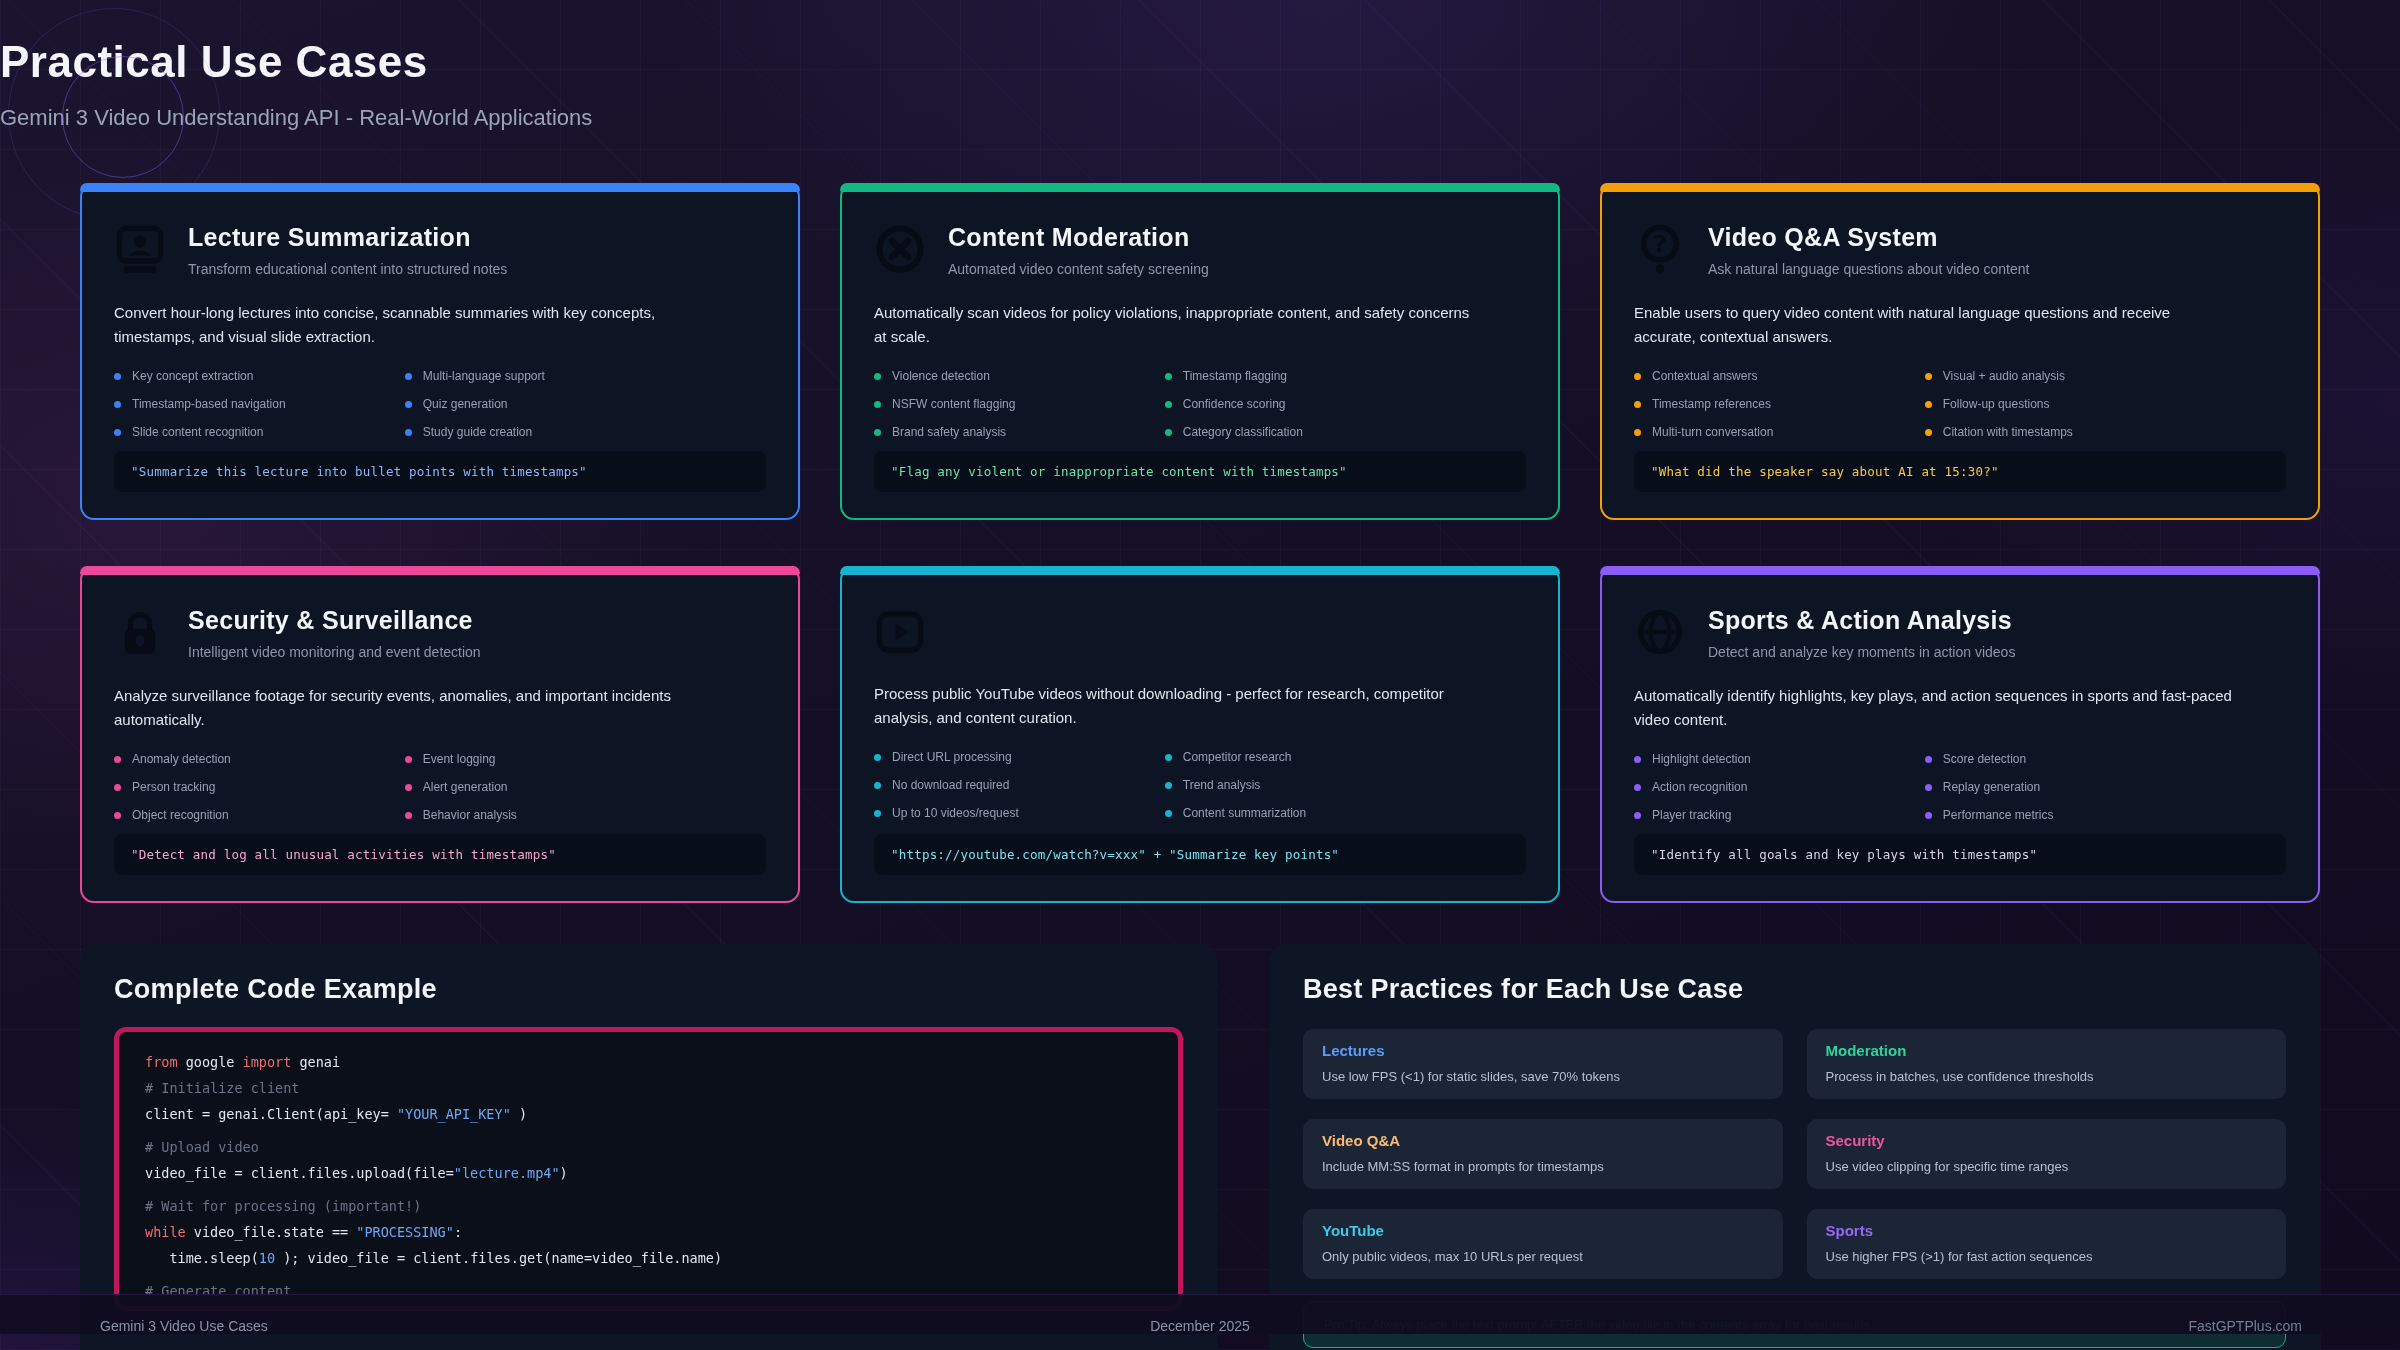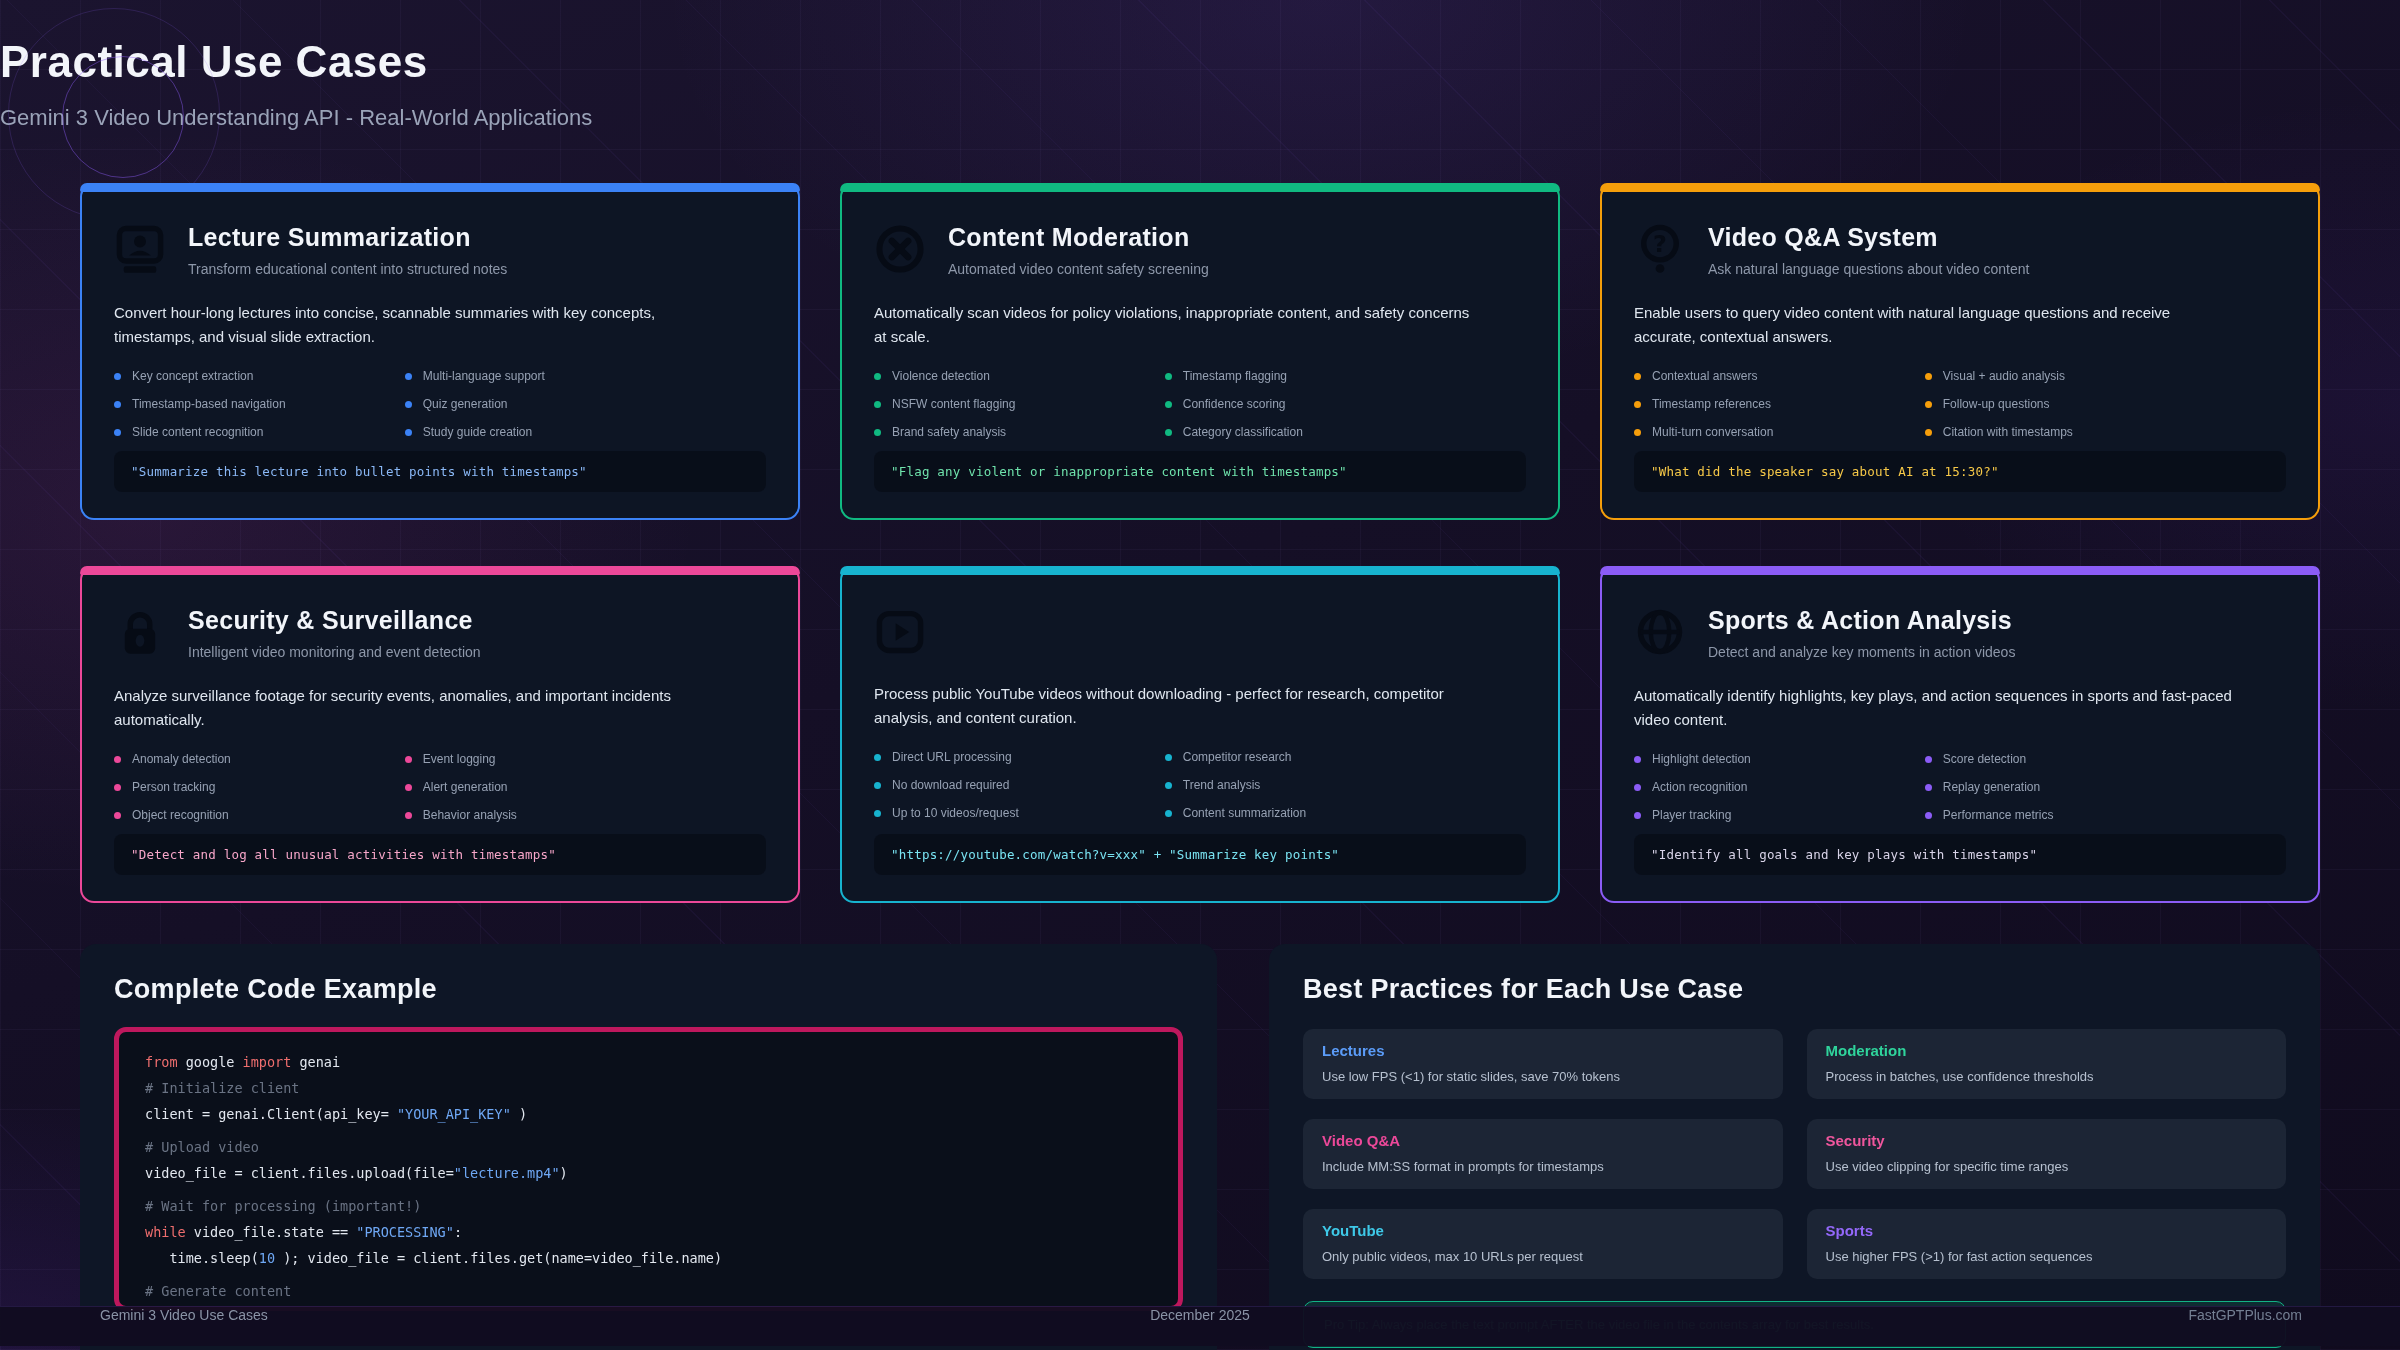--- a/index.html
+++ b/index.html
@@ -55,22 +55,22 @@
   .tok-num{color:#6fa8f5;} .tok-pl{color:#e3e8f0;}
 
   .bp-panel{flex:1;padding:30px 34px 28px;}
   .bp-grid{margin-top:24px;display:grid;grid-template-columns:1fr 1fr;gap:20px 24px;}
   .bp-card{background:#1c2535;border-radius:10px;padding:13px 19px 15px;}
   .bp-label{font-size:15px;font-weight:bold;}
   .bp-text{margin-top:10px;font-size:13px;color:#b6c0cf;}
   .pro-tip{margin-top:22px;background:rgba(16,185,129,0.14);border:1px solid #12b286;border-radius:10px;
     padding:15px 20px;font-size:13px;color:#38d3a0;}
 
-  footer{position:absolute;left:0;right:0;bottom:4px;height:40px;background:rgba(17,13,32,0.96);
-    border-top:1px solid rgba(139,92,246,0.16);display:flex;align-items:flex-start;
+  footer{position:absolute;left:0;right:0;bottom:16px;height:40px;background:rgba(17,13,32,0.96);
+    border-top:1px solid rgba(139,92,246,0.16);display:flex;align-items:flex-end;
     padding:0 98px 0 100px;box-sizing:border-box;font-size:14px;color:#8a93a6;z-index:5;}
   .foot-center{position:absolute;left:50%;transform:translateX(-50%);}
   .foot-right{margin-left:auto;color:#747f93;}
 </style>
 </head>
 <body>
 
 <div class="ring ring2"></div>
 <div class="ring ring1"></div>
 
@@ -344,21 +344,21 @@
     <div class="bp-grid" id="bp-grid">
         <div class="bp-card">
           <div class="bp-label" style="color: rgb(91, 156, 248);">Lectures</div>
           <div class="bp-text">Use low FPS (&lt;1) for static slides, save 70% tokens</div>
         </div>
         <div class="bp-card">
           <div class="bp-label" style="color: rgb(47, 212, 156);">Moderation</div>
           <div class="bp-text">Process in batches, use confidence thresholds</div>
         </div>
         <div class="bp-card">
-          <div class="bp-label" style="color: #ec4899;">Video Q&amp;A</div>
+          <div class="bp-label" style="color: #fdba74;">Video Q&amp;A</div>
           <div class="bp-text">Include MM:SS format in prompts for timestamps</div>
         </div>
         <div class="bp-card">
           <div class="bp-label" style="color: rgb(240, 86, 157);">Security</div>
           <div class="bp-text">Use video clipping for specific time ranges</div>
         </div>
         <div class="bp-card">
           <div class="bp-label" style="color: rgb(62, 201, 232);">YouTube</div>
           <div class="bp-text">Only public videos, max 10 URLs per request</div>
         </div>

